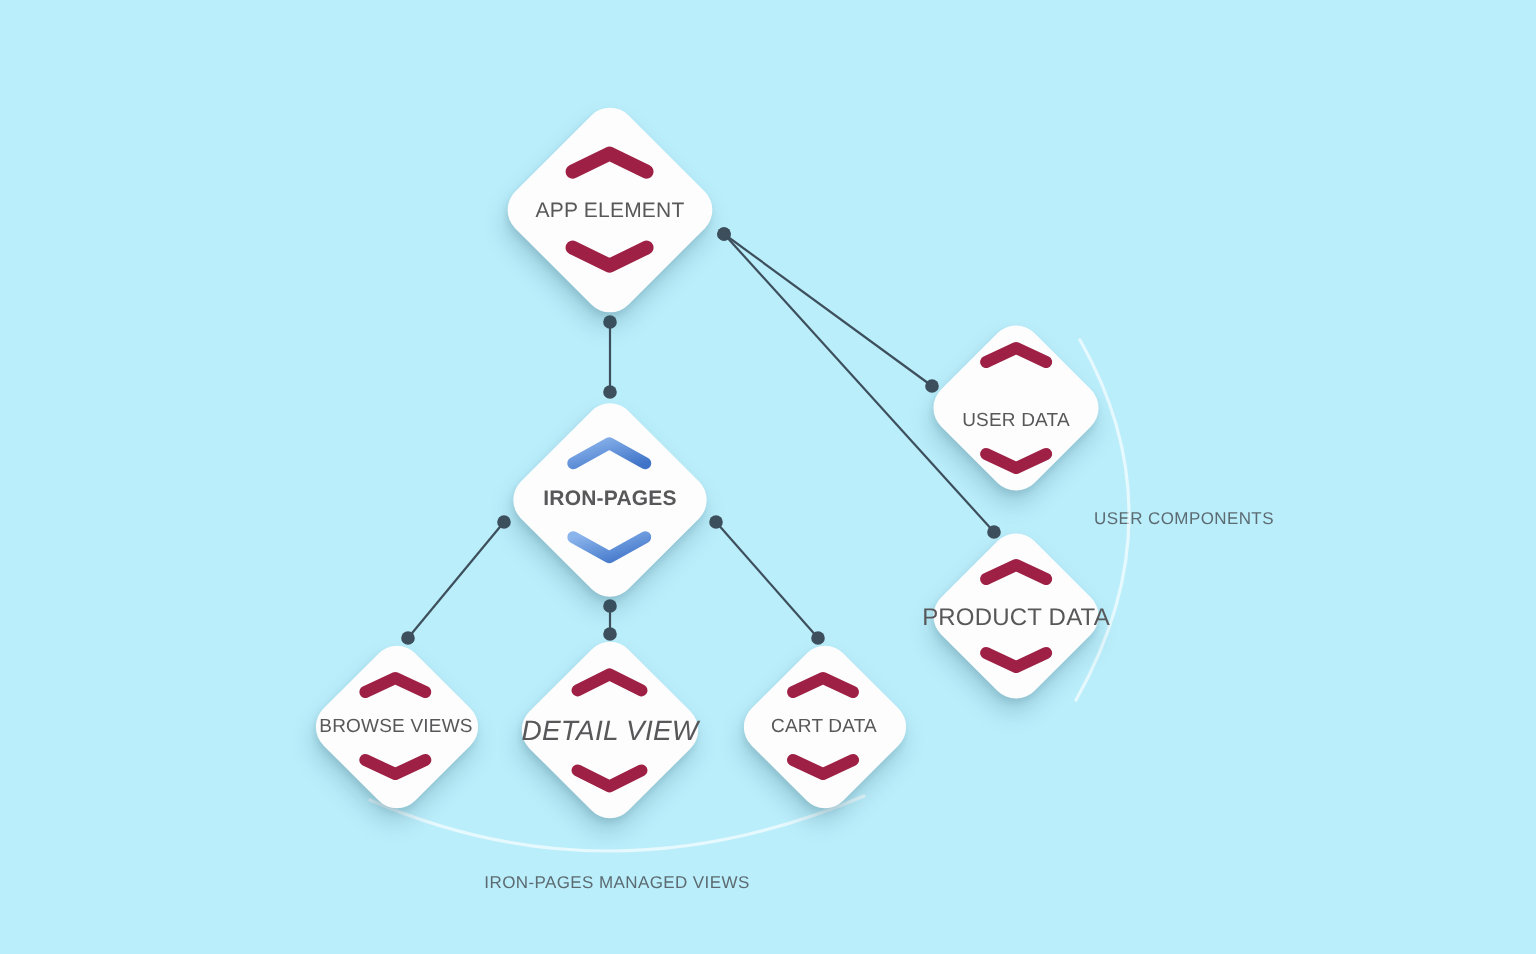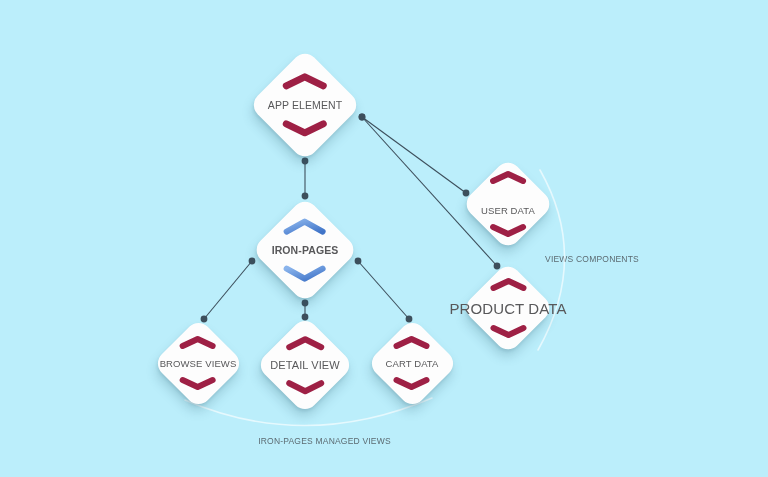--- a/index.html
+++ b/index.html
@@ -153,21 +153,21 @@
             <path d="M 4 4 L 19 11 L 34 4" fill="none" stroke="#9e2045" stroke-width="6" stroke-linecap="round" stroke-linejoin="round"></path>
           </svg>
         </div>
       </div>
       <div class="node" style="left: 508px; top: 308px; width: 0px; height: 0px;">
         <div class="diamond" style="width: 66px; height: 66px; margin-left: -33px; margin-top: -33px; transform: rotate(45deg); background: rgb(253, 253, 253);"></div>
         <div class="node-inner">
           <svg class="chev" width="38" height="15" viewBox="0 0 38 15" style="margin-bottom: 7.5px;">
             <path d="M 4 11 L 19 4 L 34 11" fill="none" stroke="#9e2045" stroke-width="6" stroke-linecap="round" stroke-linejoin="round"></path>
           </svg>
-          <div class="node-label" style="font-size: 15px; color: rgb(88, 88, 90);">PRODUCT DATA</div>
+          <div class="node-label" style="font-size: 12px; color: rgb(88, 88, 90);">PRODUCT DATA</div>
           <svg class="chev" width="38" height="15" viewBox="0 0 38 15" style="margin-top: 7.5px;">
             <path d="M 4 4 L 19 11 L 34 4" fill="none" stroke="#9e2045" stroke-width="6" stroke-linecap="round" stroke-linejoin="round"></path>
           </svg>
         </div>
       </div>
       <div class="node" style="left: 198px; top: 363px; width: 0px; height: 0px;">
         <div class="diamond" style="width: 65px; height: 65px; margin-left: -32.5px; margin-top: -32.5px; transform: rotate(45deg); background: rgb(253, 253, 253);"></div>
         <div class="node-inner">
           <svg class="chev" width="38" height="15" viewBox="0 0 38 15" style="margin-bottom: 7.5px;">
             <path d="M 4 11 L 19 4 L 34 11" fill="none" stroke="#9e2045" stroke-width="6" stroke-linecap="round" stroke-linejoin="round"></path>
@@ -177,35 +177,35 @@
             <path d="M 4 4 L 19 11 L 34 4" fill="none" stroke="#9e2045" stroke-width="6" stroke-linecap="round" stroke-linejoin="round"></path>
           </svg>
         </div>
       </div>
       <div class="node" style="left: 305px; top: 365px; width: 0px; height: 0px;">
         <div class="diamond" style="width: 70px; height: 70px; margin-left: -35px; margin-top: -35px; transform: rotate(45deg); background: rgb(253, 253, 253);"></div>
         <div class="node-inner">
           <svg class="chev" width="40" height="16" viewBox="0 0 40 16" style="margin-bottom: 7.8px;">
             <path d="M 4 12 L 20 4 L 36 12" fill="none" stroke="#9e2045" stroke-width="6" stroke-linecap="round" stroke-linejoin="round"></path>
           </svg>
-          <div class="node-label" style="font-size: 11px; color: rgb(88, 88, 90);">DETAIL VIEW</div>
+          <div class="node-label" style="font-size: 14px; color: rgb(88, 88, 90); font-style: italic;">DETAIL VIEW</div>
           <svg class="chev" width="40" height="16" viewBox="0 0 40 16" style="margin-top: 7.8px;">
             <path d="M 4 4 L 20 12 L 36 4" fill="none" stroke="#9e2045" stroke-width="6" stroke-linecap="round" stroke-linejoin="round"></path>
           </svg>
         </div>
       </div>
       <div class="node" style="left: 412px; top: 363px; width: 0px; height: 0px;">
         <div class="diamond" style="width: 65px; height: 65px; margin-left: -32.5px; margin-top: -32.5px; transform: rotate(45deg); background: rgb(253, 253, 253);"></div>
         <div class="node-inner">
           <svg class="chev" width="38" height="15" viewBox="0 0 38 15" style="margin-bottom: 7.5px;">
             <path d="M 4 11 L 19 4 L 34 11" fill="none" stroke="#9e2045" stroke-width="6" stroke-linecap="round" stroke-linejoin="round"></path>
           </svg>
           <div class="node-label" style="font-size: 9.5px; color: rgb(88, 88, 90);">CART DATA</div>
           <svg class="chev" width="38" height="15" viewBox="0 0 38 15" style="margin-top: 7.5px;">
             <path d="M 4 4 L 19 11 L 34 4" fill="none" stroke="#9e2045" stroke-width="6" stroke-linecap="round" stroke-linejoin="round"></path>
           </svg>
         </div>
       </div>
     </div>
 
-<div class="bracket-label" style="left: 592px; top: 259px; font-size: 8.5px; color: rgb(92, 107, 114);">VIEWS COMPONENTS</div>
-    <div class="bracket-label" style="left: 308px; top: 441px; font-size: 8.5px; color: rgb(92, 107, 114); padding-left: 33px;">IRON-PAGES MANAGED VIEWS</div>
+<div class="bracket-label" style="left: 592px; top: 259px; font-size: 8.5px; color: rgb(92, 107, 114);">USER COMPONENTS</div>
+    <div class="bracket-label" style="left: 292px; top: 441px; font-size: 8.5px; color: rgb(92, 107, 114); padding-left: 33px;">IRON-PAGES MANAGED VIEWS</div>
   </div>
 
 </body></html>

